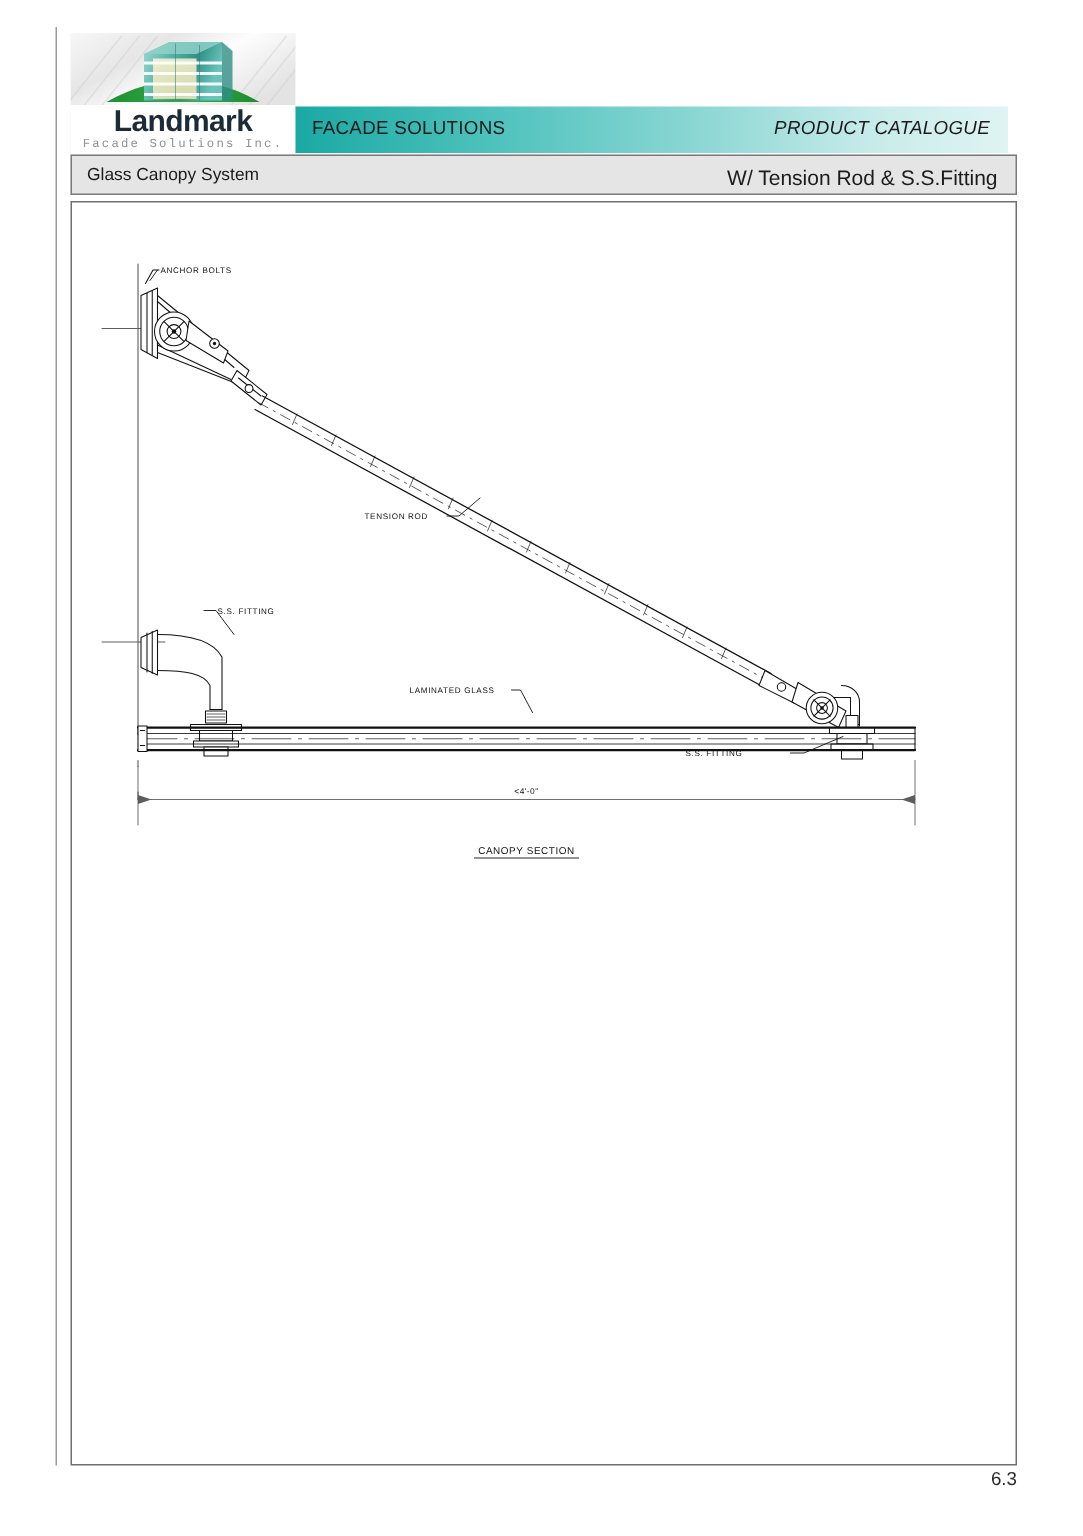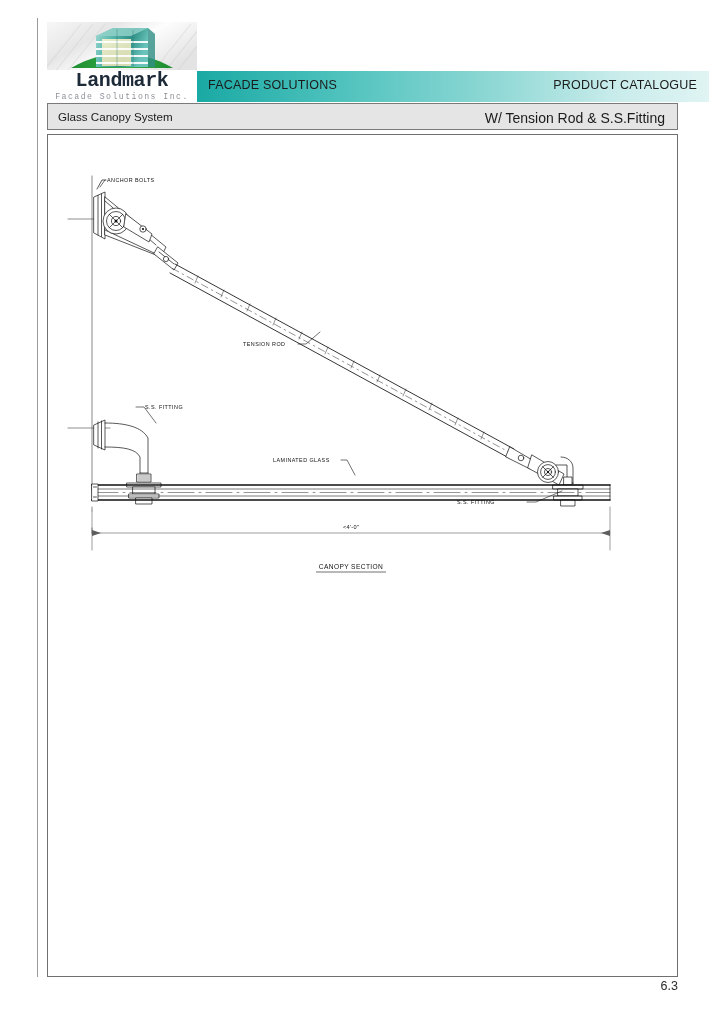--- a/index.html
+++ b/index.html
@@ -24,49 +24,48 @@
     overflow:hidden;
     background:linear-gradient(100deg,#f4f4f4 0%,#ececec 30%,#fbfbfb 55%,#e9e9e9 100%);
   }
   #logo-sky{position:absolute;left:0;top:0;width:150px;height:52px;overflow:hidden;}
   #logo-text-wrap{
     position:absolute;left:0;top:48px;width:150px;height:34px;
     background:#ffffff;
     text-align:center;
   }
   #logo-word{
-    font-family:Liberation Mono, monospace;
+    font-family:Liberation Sans, sans-serif;
     font-weight:bold;
     font-size:20px;
     letter-spacing:-0.4px;
     color:#1d2a37;
     line-height:20px;
     padding-top:1px;
   }
   #logo-sub{
     font-family:Liberation Mono, monospace;
     font-size:8.2px;
     letter-spacing:1.45px;
     color:#8d9298;
     line-height:11px;
   }
 
   
   #header-bar{
     position:absolute;left:197px;top:71px;width:475px;height:31px;
     background:linear-gradient(90deg,#1aa9a4 0%,#4fc2bd 28%,#8fd8d5 58%,#c9eceb 82%,#dff4f3 100%);
-    padding-left:37px;
   }
   #header-left{
     position:absolute;left:11px;top:7px;
     font-size:12.5px;color:#1b1b1b;letter-spacing:0.2px;
   }
   #header-right{
     position:absolute;right:12px;top:7px;
-    font-size:12.5px;color:#1b1b1b;letter-spacing:0.2px;
+    font-size:12.5px;color:#1b1b1b;letter-spacing:0.2px;font-style:italic;
   }
 
   
   #subtitle-row{
     position:absolute;left:47px;top:103px;width:631px;height:27px;
     border:1px solid #7a7a7a;
     background:#e5e5e5;
     box-sizing:border-box;
   }
   #subtitle-left{

